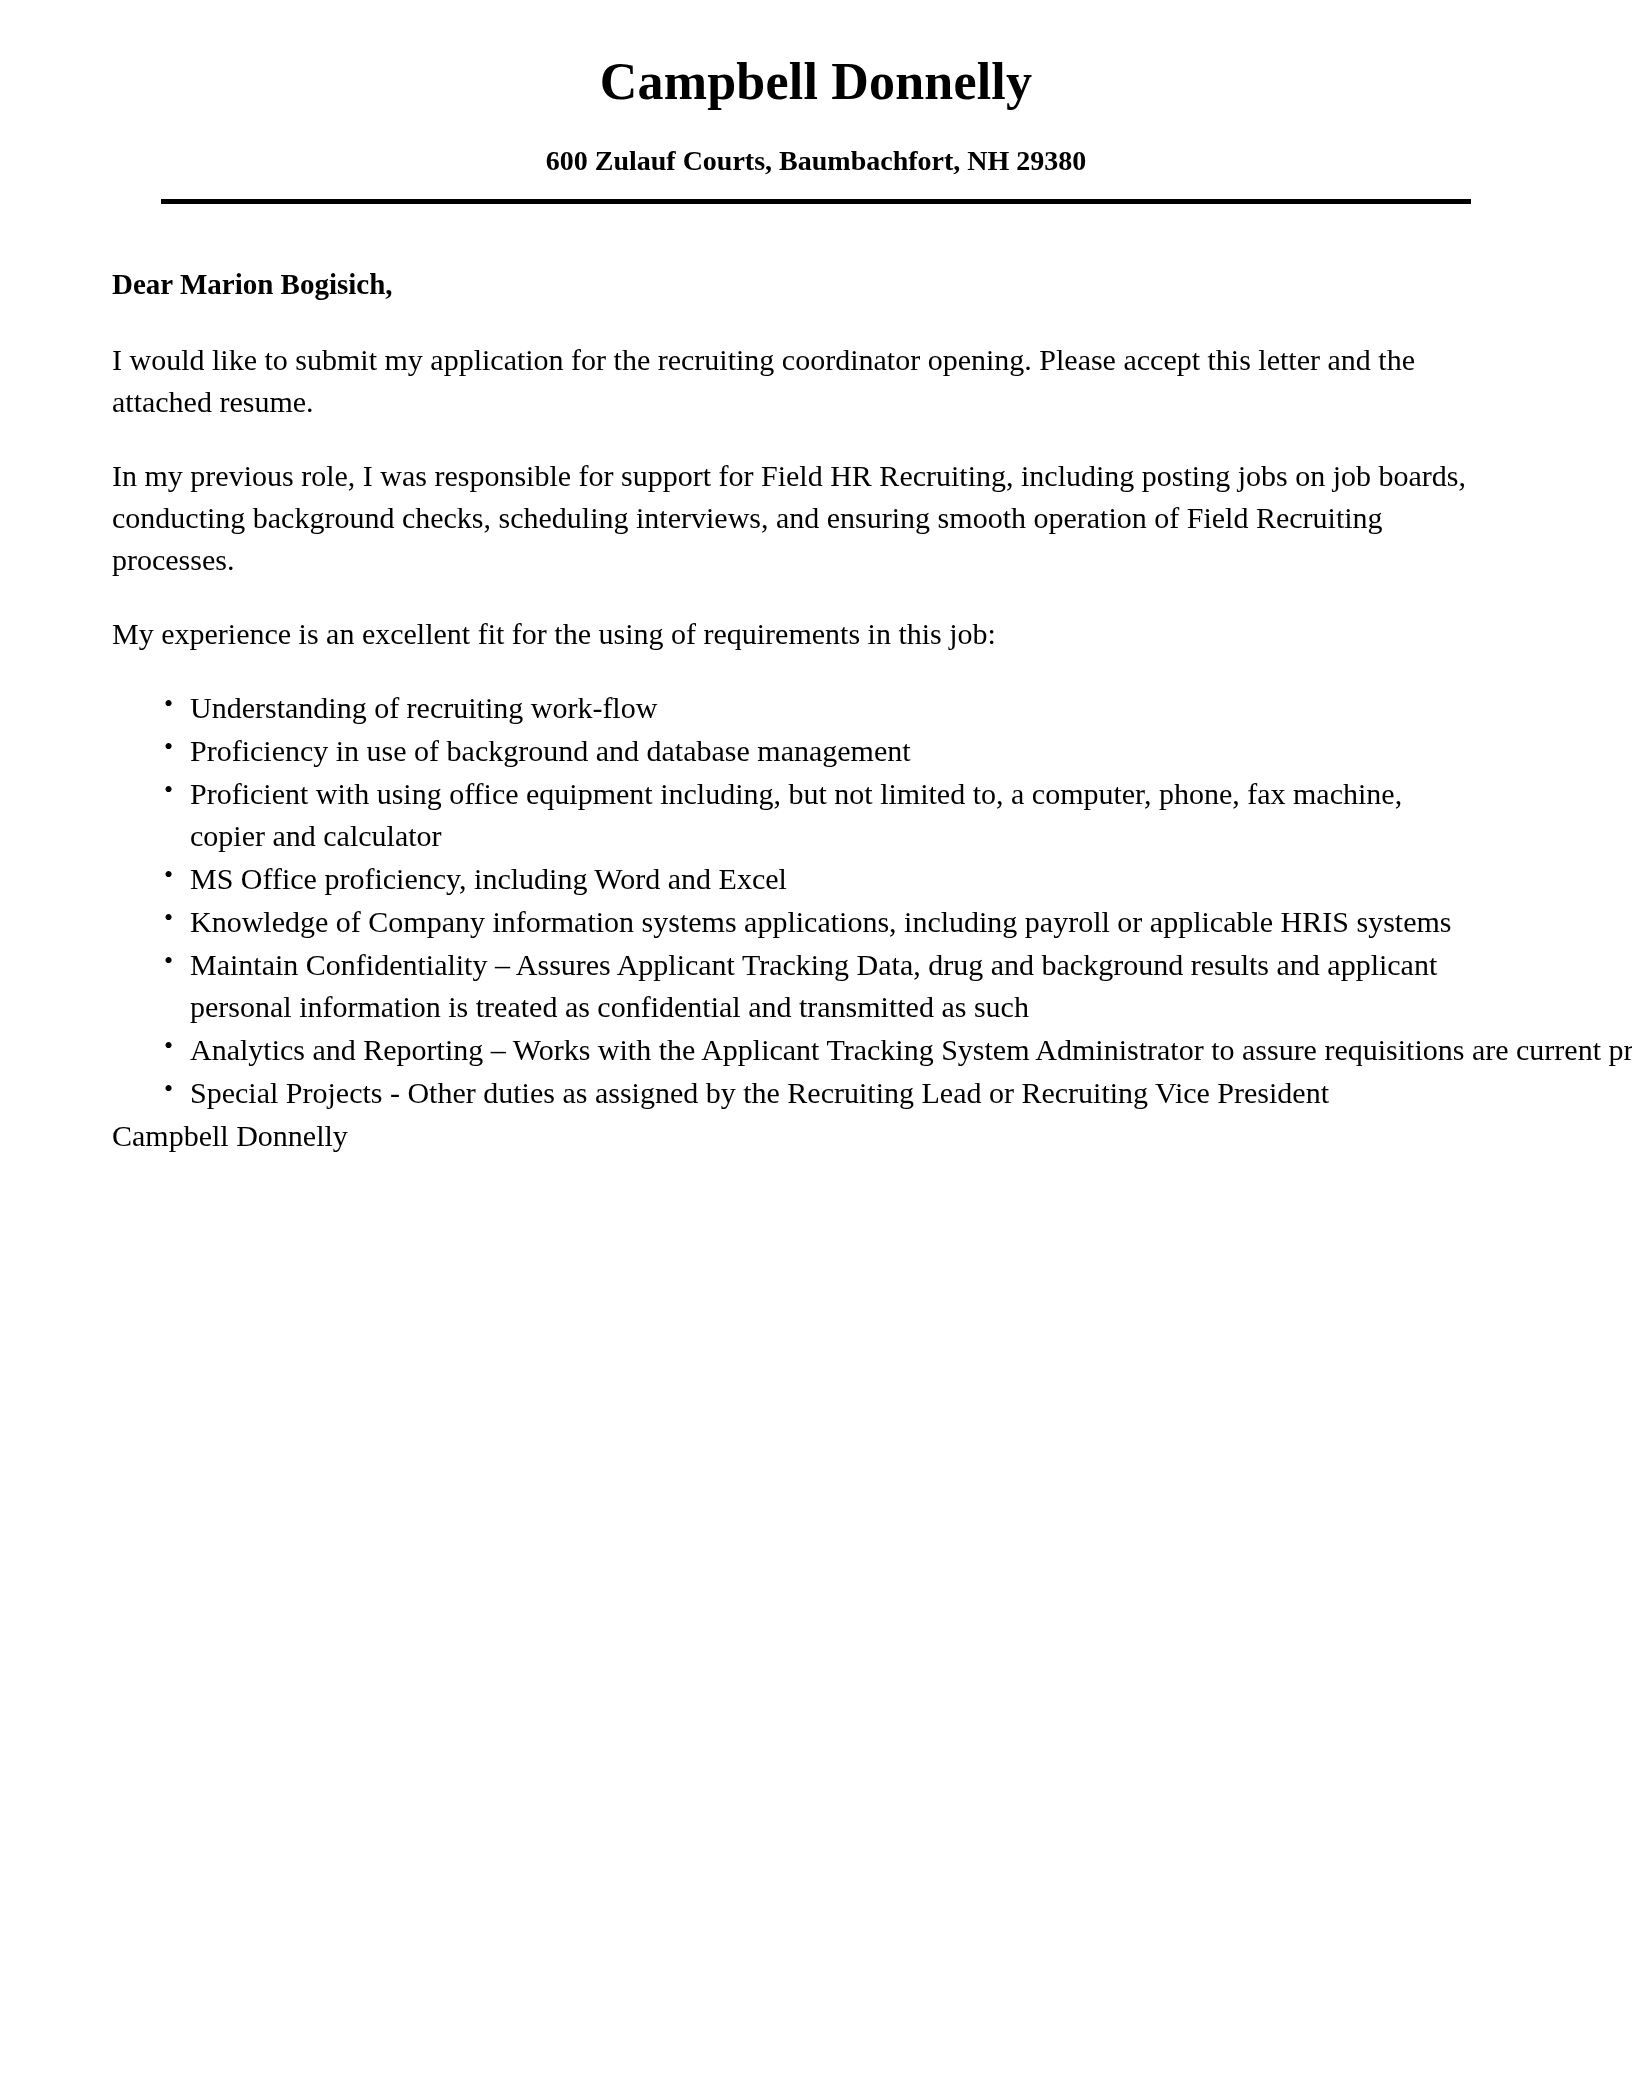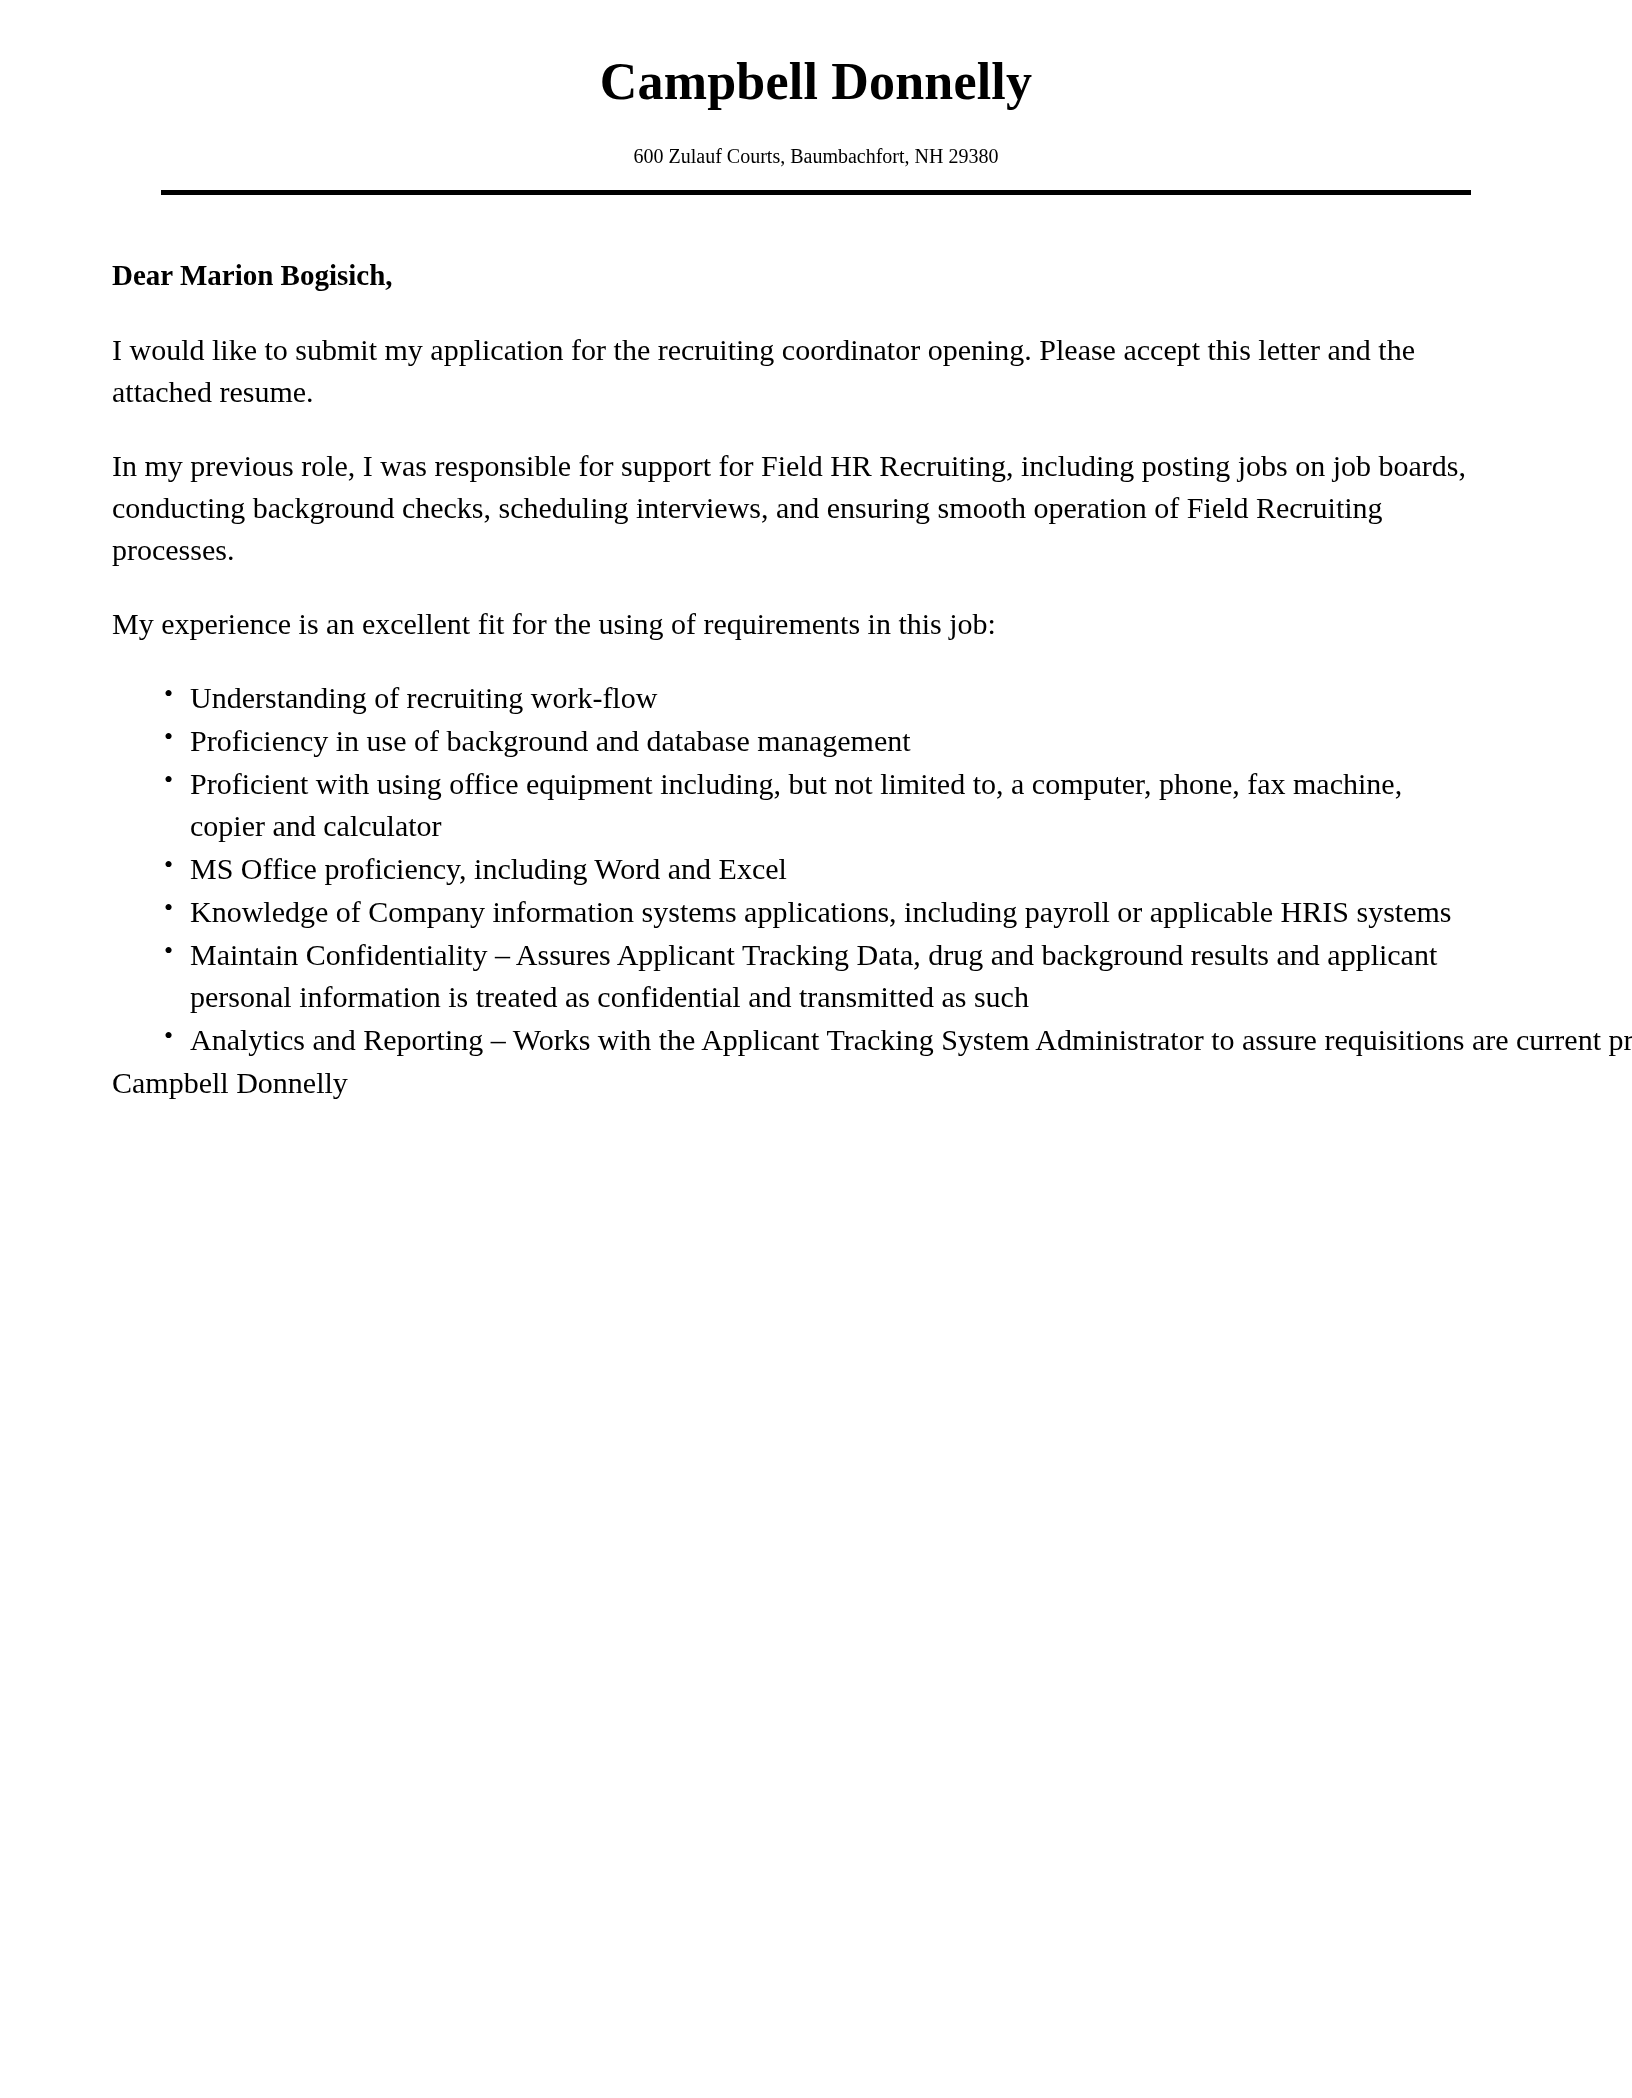--- a/index.html
+++ b/index.html
@@ -27,22 +27,22 @@
     text-align: center;
   }
   .name-title {
     font-size: 52px;
     font-weight: bold;
     letter-spacing: 0.2px;
     line-height: 1.15;
     margin: 0;
   }
   .address-line {
-    font-size: 20px;
-    font-weight: normal;
+    font-size: 28px;
+    font-weight: bold;
     margin: 32px 0 0 0;
     line-height: 1.2;
   }
   .divider {
     margin: 22px 161px 0 161px;
     border: 0;
     border-top: 5px solid #000000;
     height: 0;
   }
   .body-block {
@@ -114,19 +114,20 @@
     <p class="para">My experience is an excellent fit for the using of requirements in this job:</p>
 
     <ul class="req-list">
       <li>Understanding of recruiting work-flow</li>
       <li>Proficiency in use of background and database management</li>
       <li>Proficient with using office equipment including, but not limited to, a computer, phone, fax machine, copier and calculator</li>
       <li>MS Office proficiency, including Word and Excel</li>
       <li>Knowledge of Company information systems applications, including payroll or applicable HRIS systems</li>
       <li>Maintain Confidentiality – Assures Applicant Tracking Data, drug and background results and applicant personal information is treated as confidential and transmitted as such</li>
       <li class="gap-wide">Analytics and Reporting – Works with the Applicant Tracking System Administrator to assure requisitions are current prior to the Applicant Tracking System Administrator generating matrix related reports.    May tasked with producing and posting daily Recruiting statistics for the Recruiting Lead outside of the standard Applicant Tracking System Dashboard</li>
+      <li>Special Projects - Other duties as assigned by the Recruiting Lead or Recruiting Vice President</li>
     </ul>
 
 
     <div class="signoff-name">Campbell Donnelly</div>
 
   </div>
 </div>
 
 </body></html>

